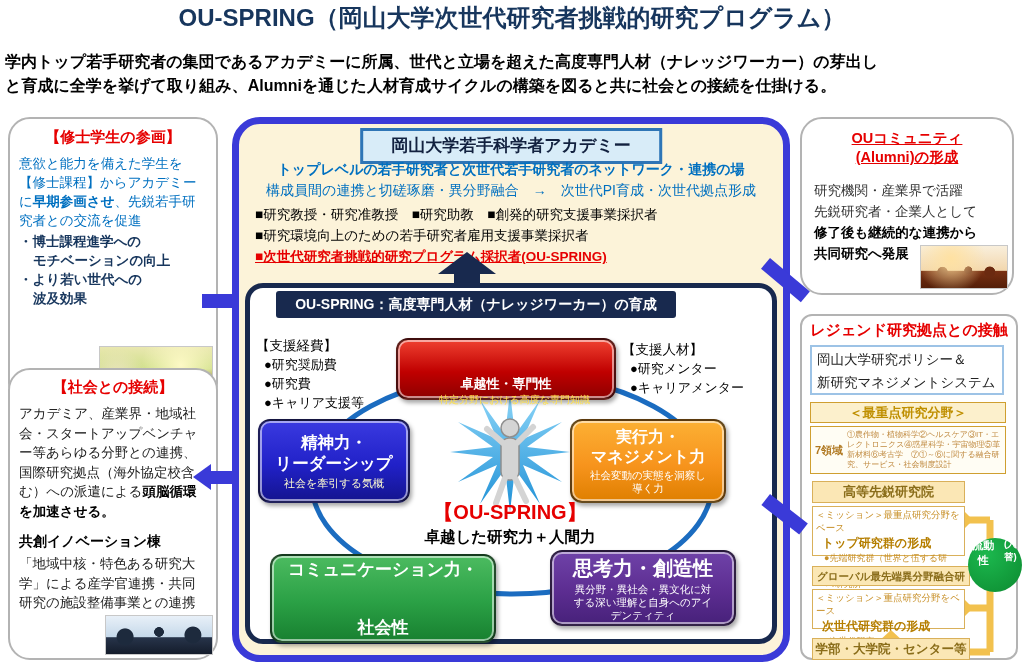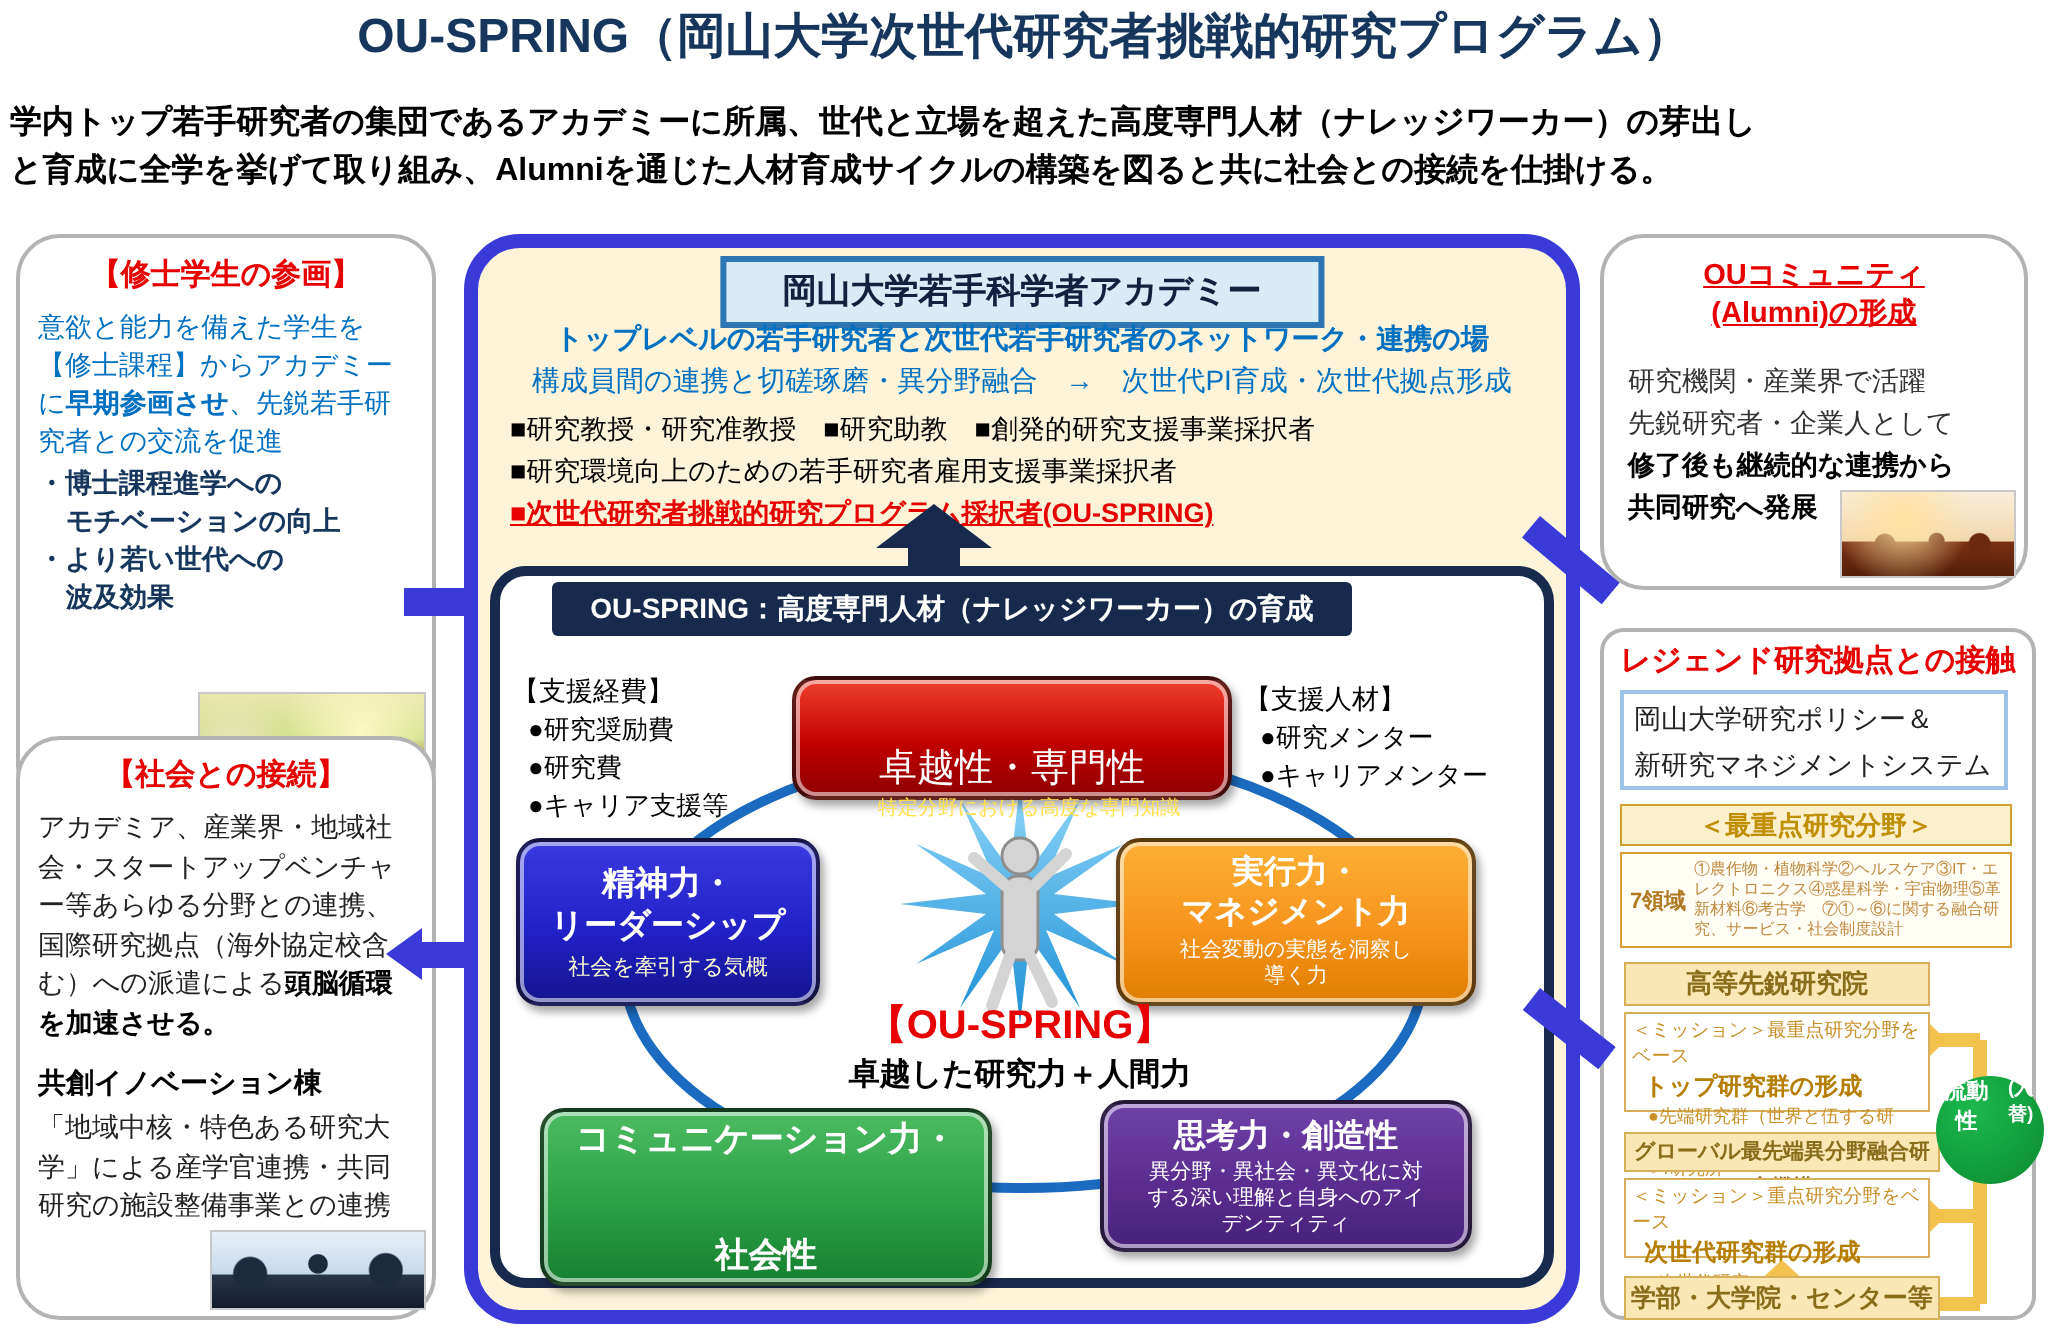--- a/index.html
+++ b/index.html
@@ -59,36 +59,36 @@
           color:#fff;font-weight:bold;font-size:14px;text-align:center;line-height:27px;}
   .list-block{font-size:13px;color:#000;line-height:19px;}
   .list-title{font-size:13.5px;}
   .list-items{padding-left:8px;}
 
   .pill{box-sizing:border-box;border-radius:12px;border:2px solid rgba(20,20,20,.65);
         box-shadow:inset 0 0 0 2px rgba(255,255,255,.55), 2px 3px 4px rgba(0,0,0,.35);
         color:#fff;text-align:center;display:flex;flex-direction:column;justify-content:center;}
   .pill-red{left:146px;top:50px;width:220px;height:62px;
         background:linear-gradient(180deg,#ef4130,#c00000 55%,#8e0000);}
-  .pill-red .t{font-size:19px;font-weight:normal;margin-top:44px;}
+  .pill-red .t{font-size:13px;font-weight:bold;margin-top:44px;}
   .pill-red .s{font-size:10px;color:#ffe14d;margin-top:0;padding-left:17px;}
   .pill-blue{left:8px;top:131px;width:152px;height:84px;
         background:linear-gradient(180deg,#3a3ae0,#2121c8 55%,#14148f);}
   .pill-blue .t{font-size:16.5px;font-weight:bold;line-height:21px;}
   .pill-blue .s{font-size:11px;color:#fdfbd0;margin-top:2px;}
-  .pill-orange{left:308px;top:131px;width:180px;height:84px;
+  .pill-orange{left:320px;top:131px;width:156px;height:84px;
         background:linear-gradient(180deg,#fcb034,#f7941d 55%,#df7f00);}
   .pill-orange .t{font-size:16px;font-weight:bold;line-height:20px;}
   .pill-orange .s{font-size:10.5px;line-height:13px;margin-top:2px;}
   .pill-green{left:20px;top:266px;width:226px;height:89px;
         background:linear-gradient(180deg,#4cbb60,#2aa045 55%,#188030);gap:36px;}
   .pill-green .t{font-size:17px;font-weight:bold;line-height:22px;}
   .pill-purple{left:300px;top:262px;width:186px;height:76px;
         background:linear-gradient(180deg,#6f42a8,#5c2d91 55%,#47217a);}
-  .pill-purple .t{font-size:16px;font-weight:bold;}
+  .pill-purple .t{font-size:20px;font-weight:bold;}
   .pill-purple .s{font-size:10.5px;line-height:13px;margin-top:1px;padding:0 4px;}
 
   .ou-label{left:100px;top:211px;width:320px;text-align:center;color:#e60000;font-weight:bold;font-size:20px;}
   .ou-sub{left:100px;top:239px;width:320px;text-align:center;color:#000;font-weight:bold;font-size:15.5px;}
 
   
   .alumni-title{margin-top:10px;text-align:center;color:#e60000;font-weight:bold;font-size:14.5px;
                 line-height:19px;text-decoration:underline;}
   .alumni-body{margin:13px 0 0 12px;font-size:13.5px;line-height:21px;color:#333;}
   .alumni-body .b{font-weight:bold;color:#000;}

